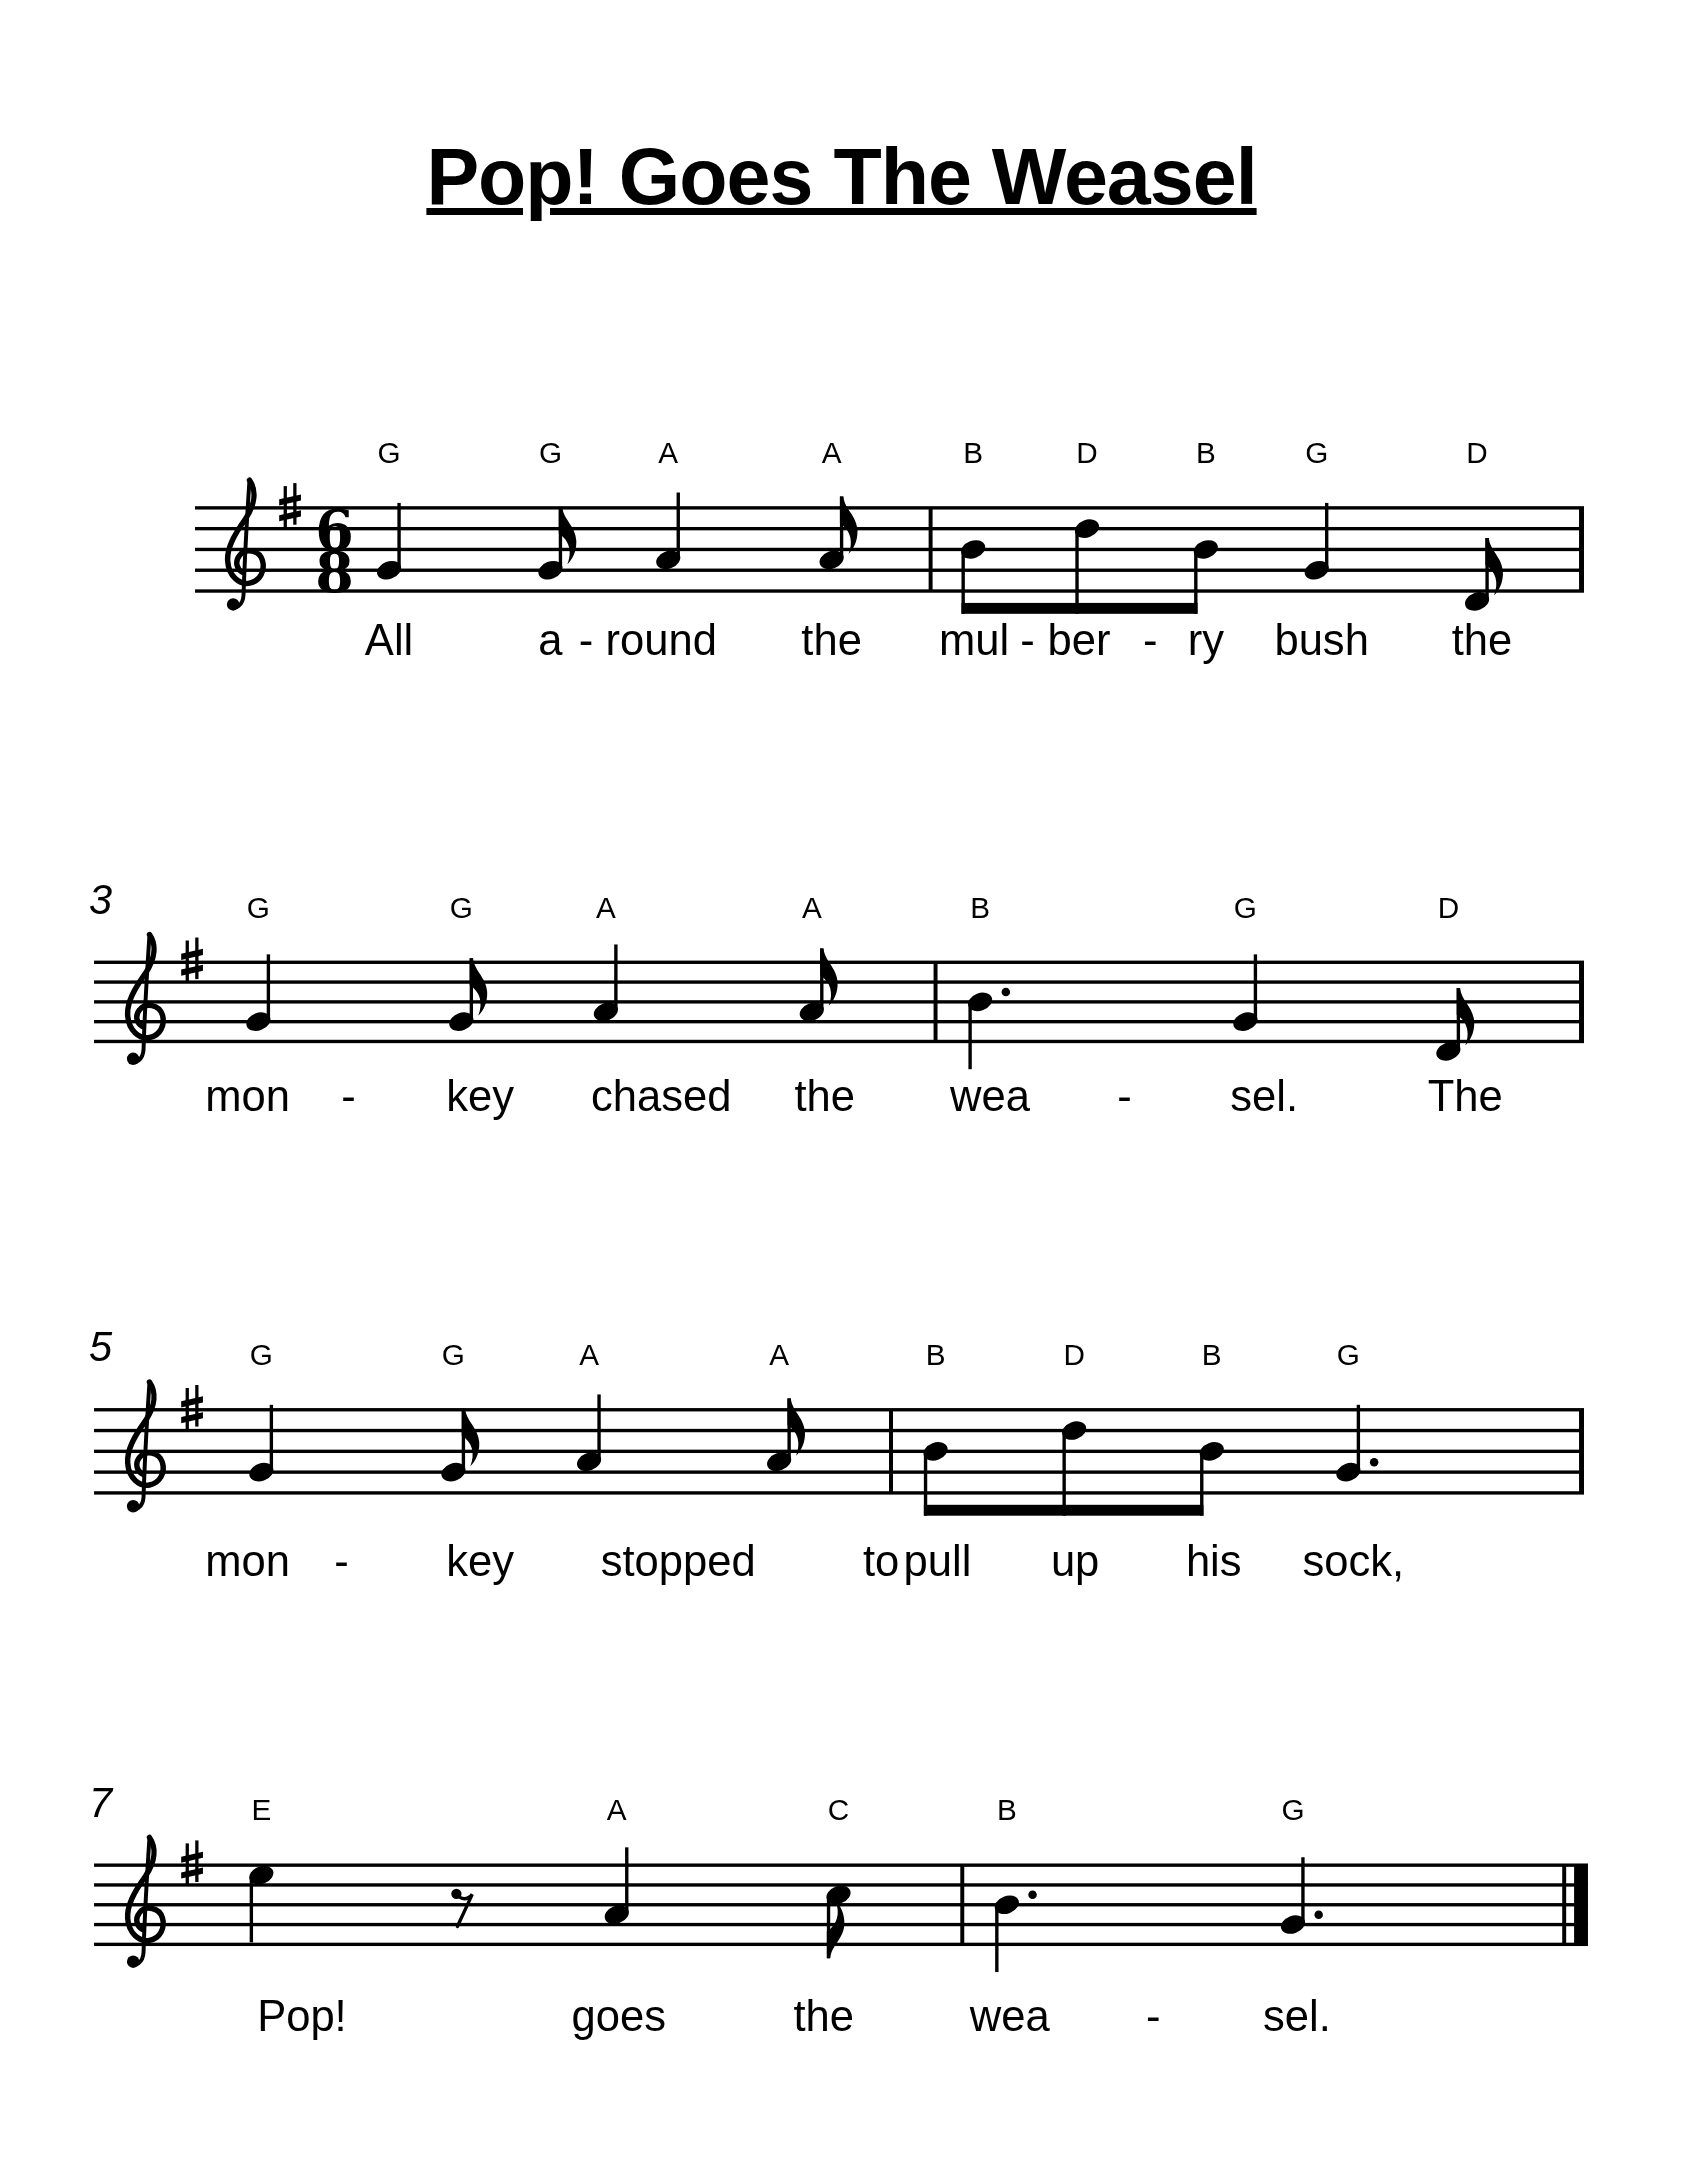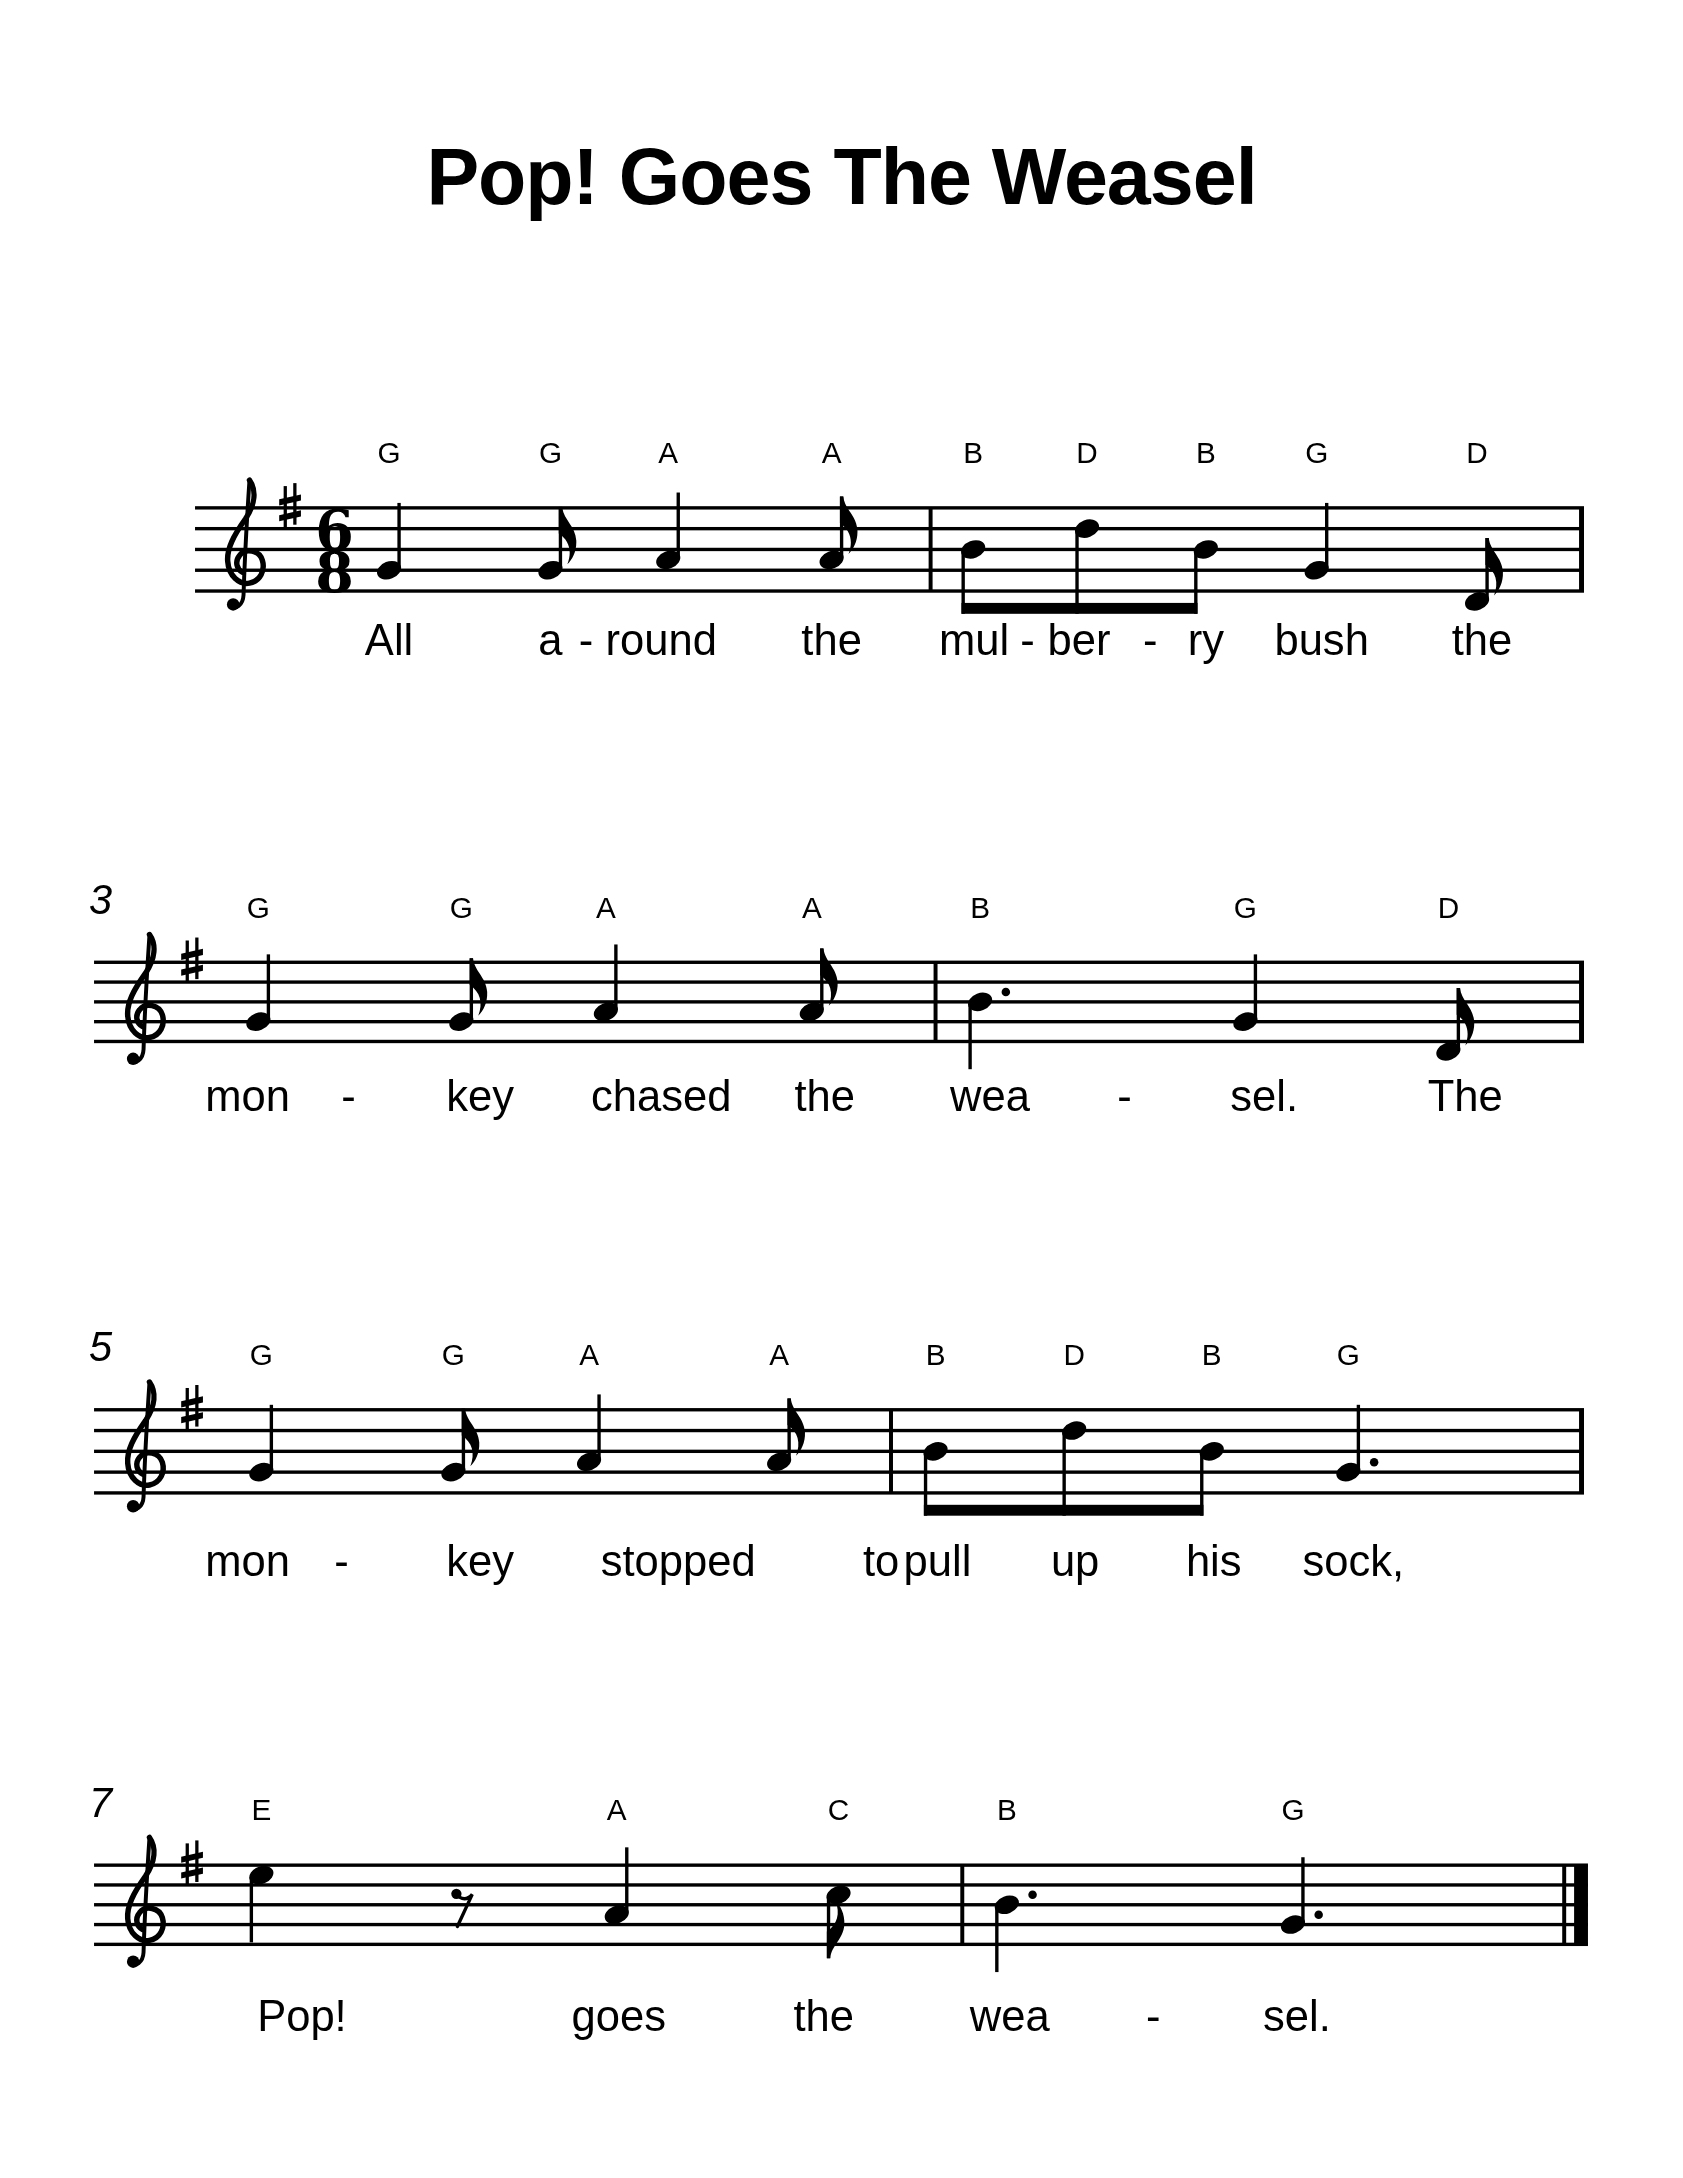--- a/index.html
+++ b/index.html
@@ -15,20 +15,21 @@
     position:absolute;
     top:137px;left:0;width:1683px;
     margin:0;
     text-align:center;
     font-size:79px;
     font-weight:600;
     letter-spacing:-1px;
     color:#000;
     line-height:1;
     font-family:"Liberation Sans", sans-serif;
+    text-decoration:underline;
   }
   .score-svg{
     position:absolute;
     top:0;left:0;
     width:1683px;height:2178px;
   }
   .score-svg text{ fill:#000; }
   .letter-text{
     font-family:"Liberation Sans", sans-serif;
     font-size:30px;

